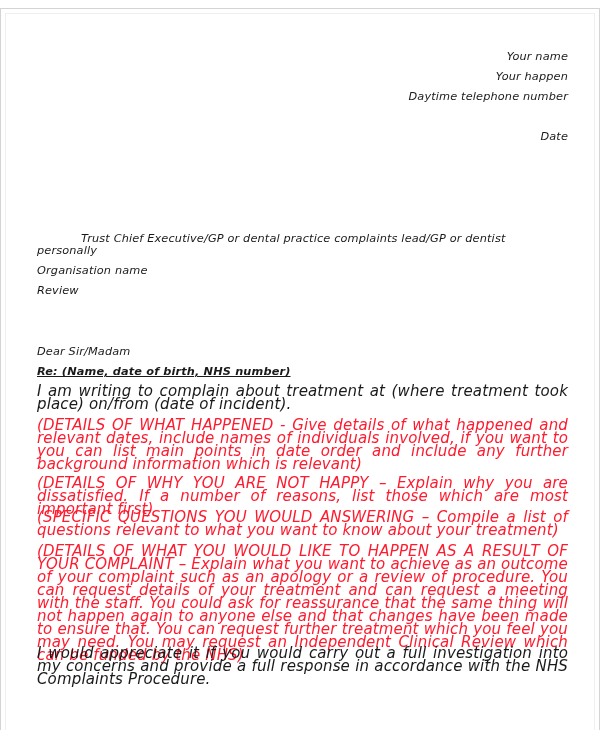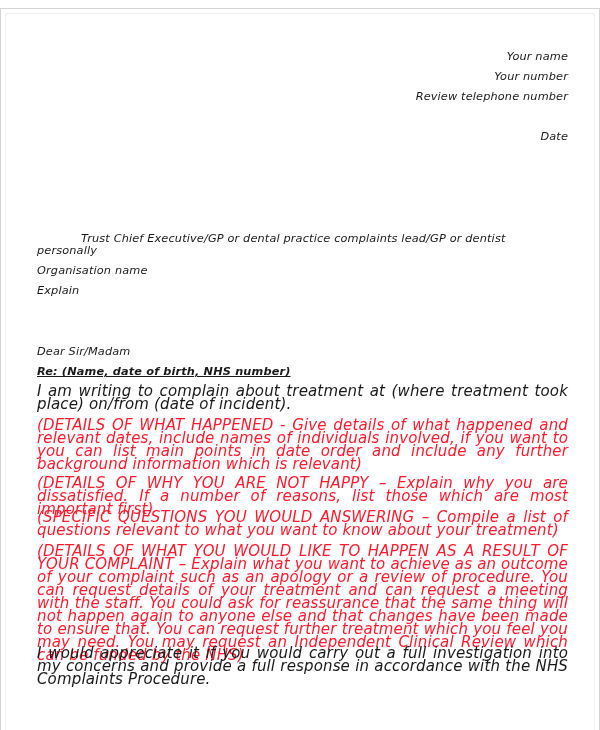--- a/index.html
+++ b/index.html
@@ -17,28 +17,28 @@
   .red { color: #ff1a2e; }
   .bold-u { font-weight: bold; text-decoration: underline; }
 </style>
 </head>
 <body>
 
 <div class="page">
   <div class="inner-margin"></div>
 
   <div class="txt right" style="top:41px;">Your name</div>
-  <div class="txt right" style="top:61px;">Your number</div>
-  <div class="txt right" style="top:81px;">Review telephone number</div>
+  <div class="txt right" style="top:61px;">Your happen</div>
+  <div class="txt right" style="top:81px;">Daytime telephone number</div>
   <div class="txt right" style="top:121px;">Date</div>
 
   <div class="txt left" style="top:223px;margin-left:44px;">Trust Chief Executive/GP or dental practice complaints lead/GP or dentist</div>
   <div class="txt left" style="top:235px;">personally</div>
   <div class="txt left" style="top:255px;">Organisation name</div>
-  <div class="txt left" style="top:275px;">Explain</div>
+  <div class="txt left" style="top:275px;">Review</div>
 
   <div class="txt left" style="top:336px;">Dear Sir/Madam</div>
   <div class="txt left bold-u" style="top:356px;">Re: (Name, date of birth, NHS number)</div>
 
   <div class="para" style="top:376px;">I am writing to complain about treatment at (where treatment took place) on/from (date of incident).</div>
   <div class="para red" style="top:468px;">(DETAILS OF WHY YOU ARE NOT HAPPY – Explain why you are dissatisfied. If a number of reasons, list those which are most important first)</div>
   <div class="para red" style="top:410px;">(DETAILS OF WHAT HAPPENED - Give details of what happened and relevant dates, include names of individuals involved, if you want to you can list main points in date order and include any further background information which is relevant)</div>
   <div class="para red" style="top:502px;">(SPECIFIC QUESTIONS YOU WOULD ANSWERING – Compile a list of questions relevant to what you want to know about your treatment)</div>
   <div class="para red" style="top:536px;">(DETAILS OF WHAT YOU WOULD LIKE TO HAPPEN AS A RESULT OF YOUR COMPLAINT – Explain what you want to achieve as an outcome of your complaint such as an apology or a review of procedure. You can request details of your treatment and can request a meeting with the staff. You could ask for reassurance that the same thing will not happen again to anyone else and that changes have been made to ensure that. You can request further treatment which you feel you may need. You may request an Independent Clinical Review which can be funded by the NHS)</div>
   <div class="para" style="top:638px;">I would appreciate it if you would carry out a full investigation into my concerns and provide a full response in accordance with the NHS Complaints Procedure.</div>

